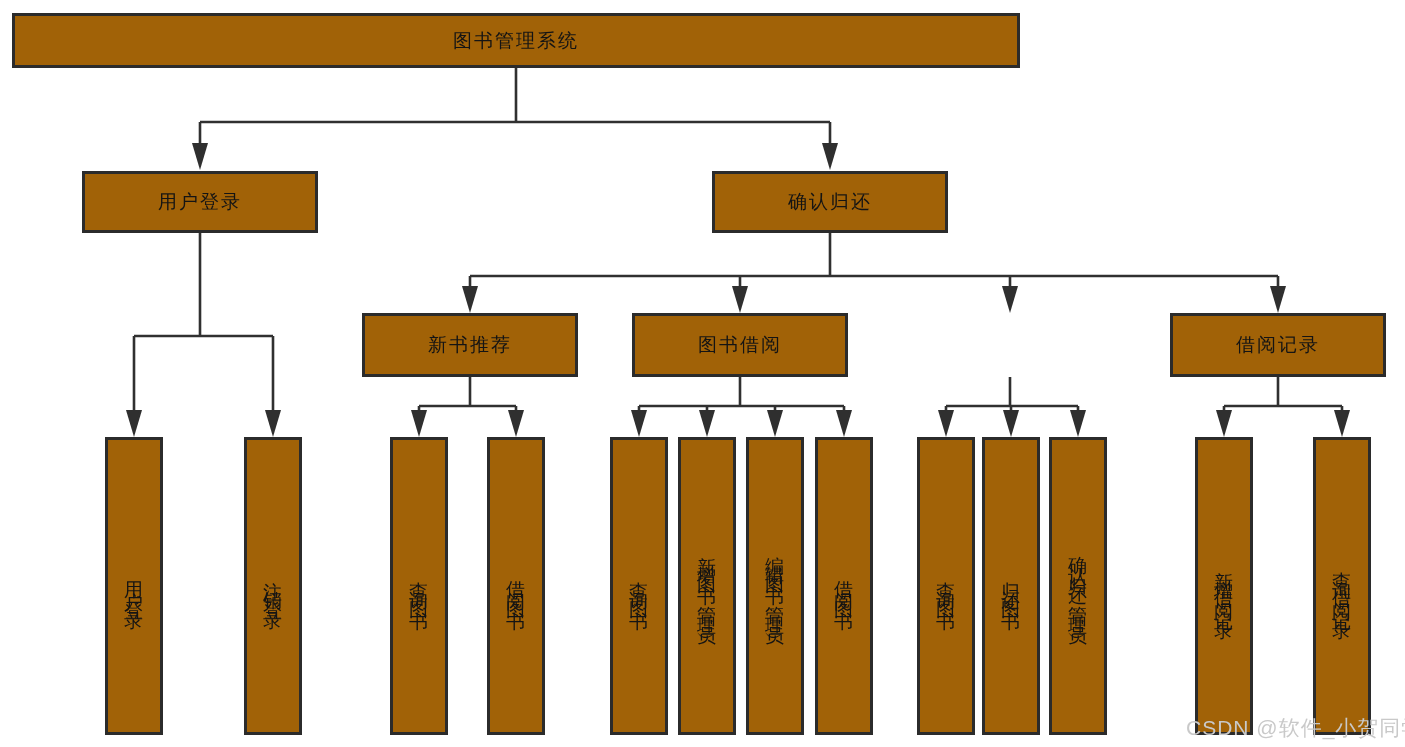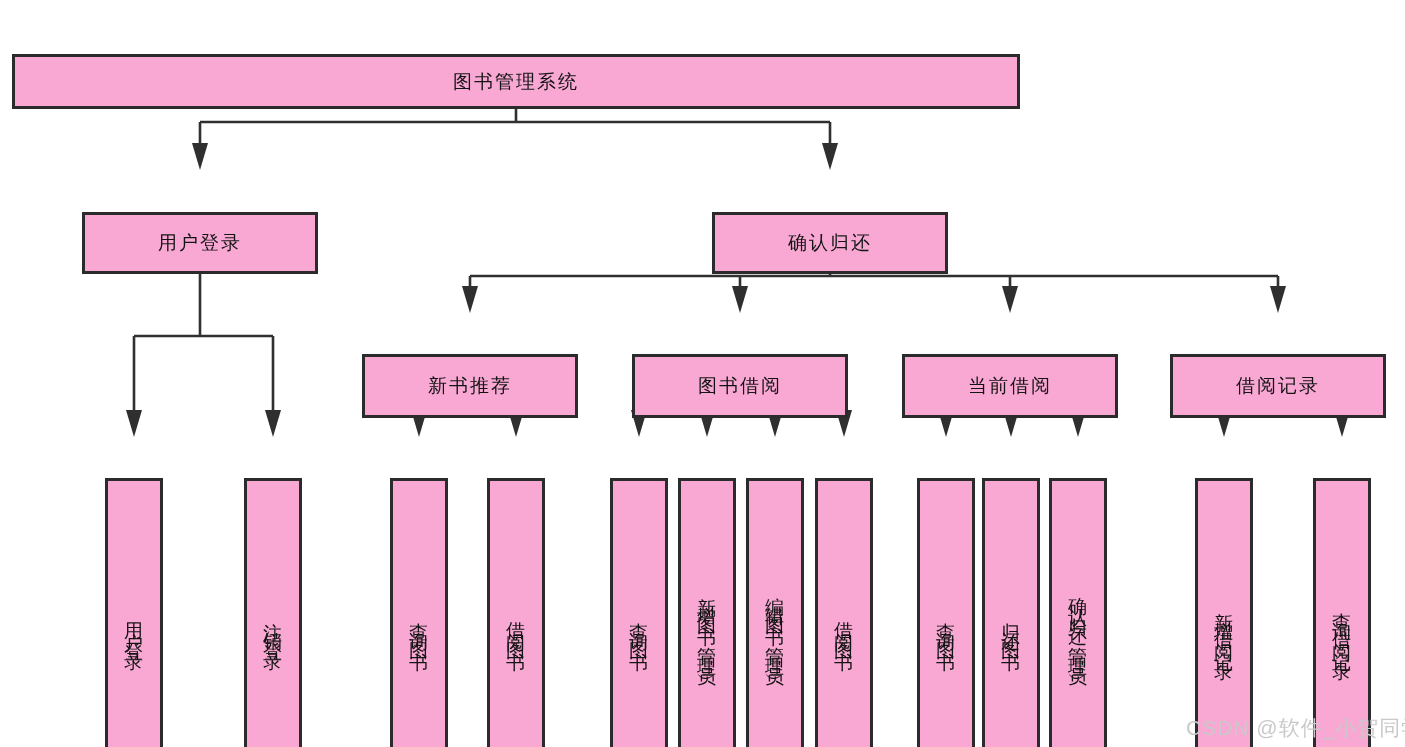--- a/index.html
+++ b/index.html
@@ -17,30 +17,29 @@
   }
   .connectors {
     position: absolute;
     left: 0;
     top: 0;
     z-index: 1;
   }
   .box {
     position: absolute;
     box-sizing: border-box;
-    background: #f9a8d4;
+    background: #a16207;
     border: 3px solid #2b2b2b;
     display: flex;
     align-items: center;
     justify-content: center;
     color: #141414;
     font-size: 19px;
     z-index: 2;
     letter-spacing: 2px;
-    margin-top: 41px;
   }
   .box.root   { left: 12px;   top: 13px;  width: 1008px; height: 55px; }
   .box.lvl2   { top: 171px;  width: 236px; height: 62px; }
   .box.lvl3   { top: 313px;  width: 216px; height: 64px; }
   .box.leaf   { top: 437px;  width: 58px;  height: 298px; letter-spacing: 0; }
   .box.leaf span {
     writing-mode: vertical-rl;
     text-orientation: mixed;
     letter-spacing: 10px;
     line-height: 1;
@@ -105,23 +104,20 @@
   <div class="box lvl2" style="left:712px;">
     <span>确认归还</span>
   </div>
 
   <div class="box lvl3" style="left:362px;">
     <span>新书推荐</span>
   </div>
   <div class="box lvl3" style="left:632px;">
     <span>图书借阅</span>
   </div>
-  <div class="box lvl3" style="left:902px;">
-    <span>当前借阅</span>
-  </div>
   <div class="box lvl3" style="left:1170px;">
     <span>借阅记录</span>
   </div>
 
   <div class="box leaf" style="left:105px;">
     <span>用户登录</span>
   </div>
   <div class="box leaf" style="left:244px;">
     <span>注销登录</span>
   </div>

